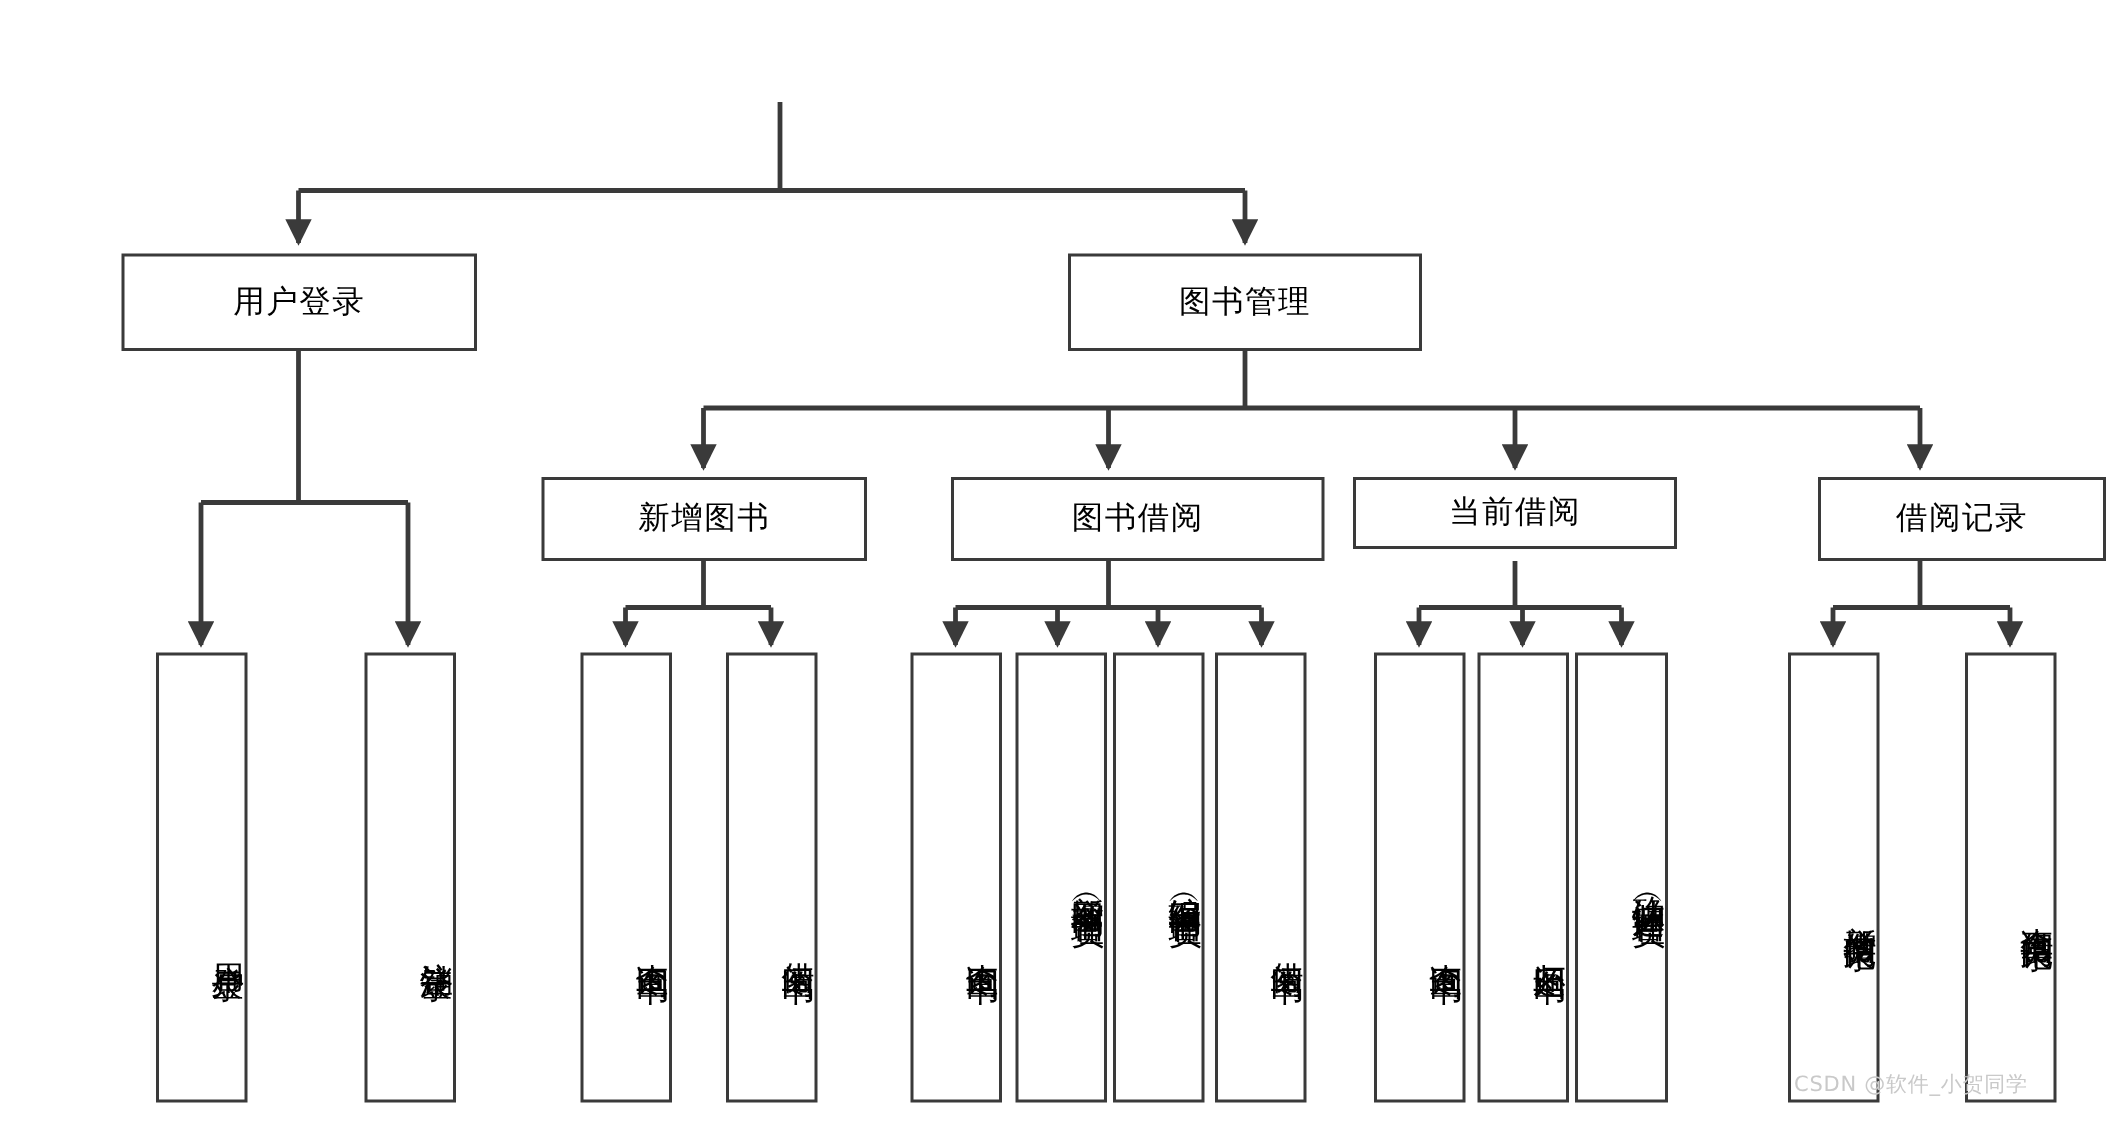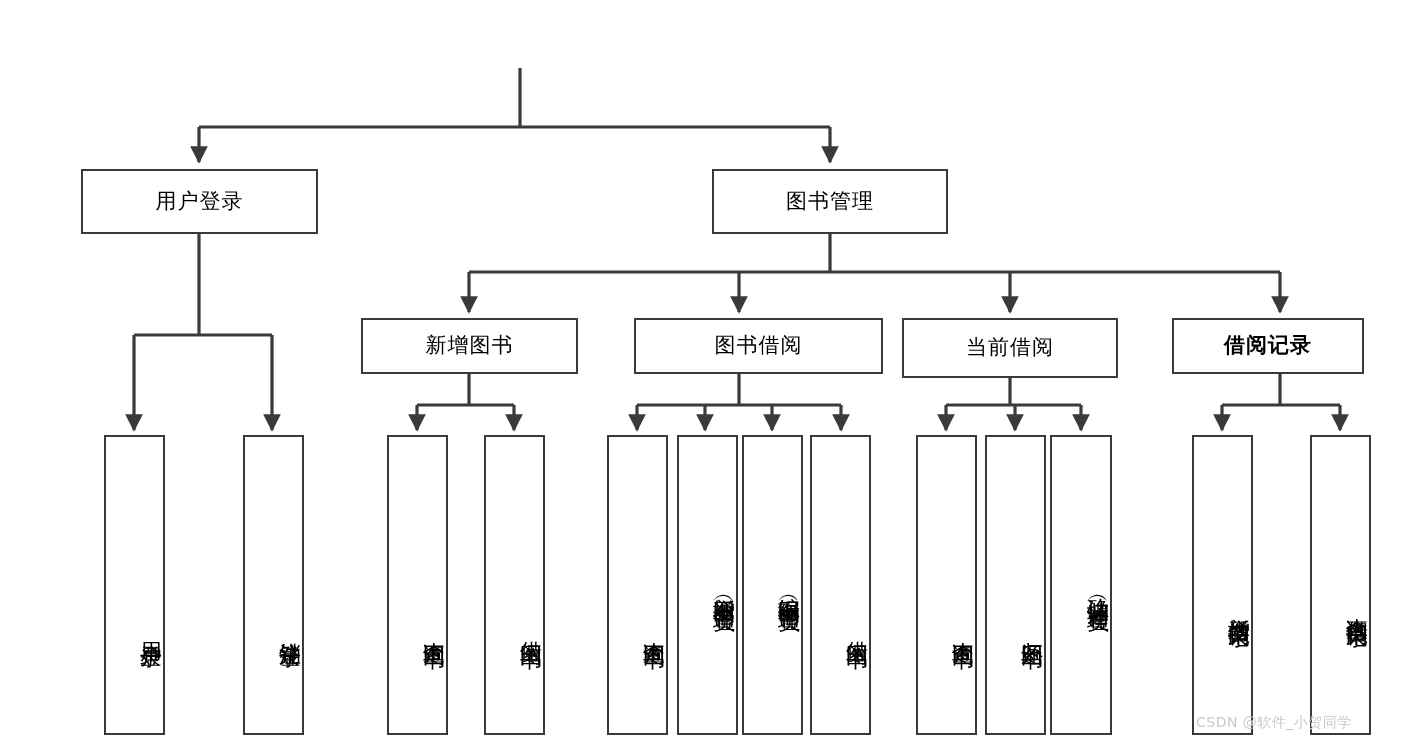--- a/index.html
+++ b/index.html
@@ -129,24 +129,24 @@
   <div class="node horizontal" style="left:712px; top:169px; width:236px; height:65px;">
     <span class="label">图书管理</span>
   </div>
 
   <div class="node horizontal" style="left:361px; top:318px; width:217px; height:56px;">
     <span class="label">新增图书</span>
   </div>
   <div class="node horizontal" style="left:634px; top:318px; width:249px; height:56px;">
     <span class="label">图书借阅</span>
   </div>
-  <div class="node horizontal" style="left:902px; top:318px; width:216px; height:60px;">
+  <div class="node horizontal" style="left:902px; top:318px; width:216px; height:48px;">
     <span class="label">当前借阅</span>
   </div>
-  <div class="node horizontal" style="left:1172px; top:318px; width:192px; height:56px;font-weight:bold;">
+  <div class="node horizontal" style="left:1212px; top:318px; width:192px; height:56px;">
     <span class="label">借阅记录</span>
   </div>
 
   <div class="node vertical" style="left:104px; top:435px; width:61px; height:300px; padding-top:85px;">
     <span class="label">用户登录</span>
   </div>
   <div class="node vertical" style="left:243px; top:435px; width:61px; height:300px; padding-top:85px;">
     <span class="label">注销登录</span>
   </div>
 

